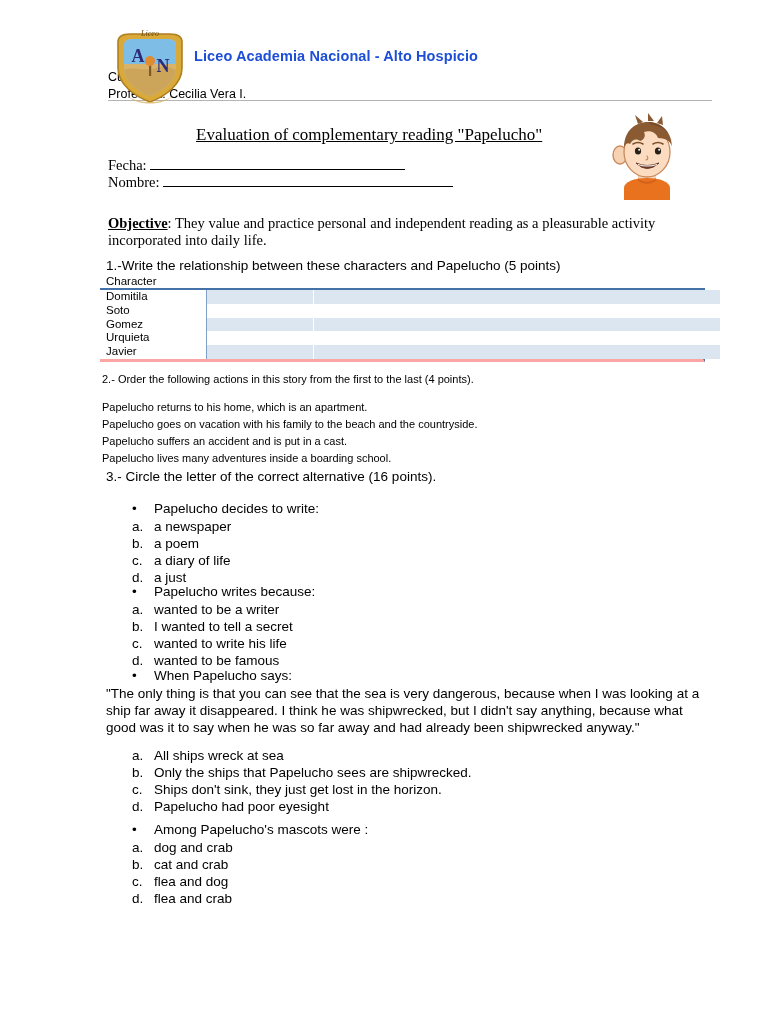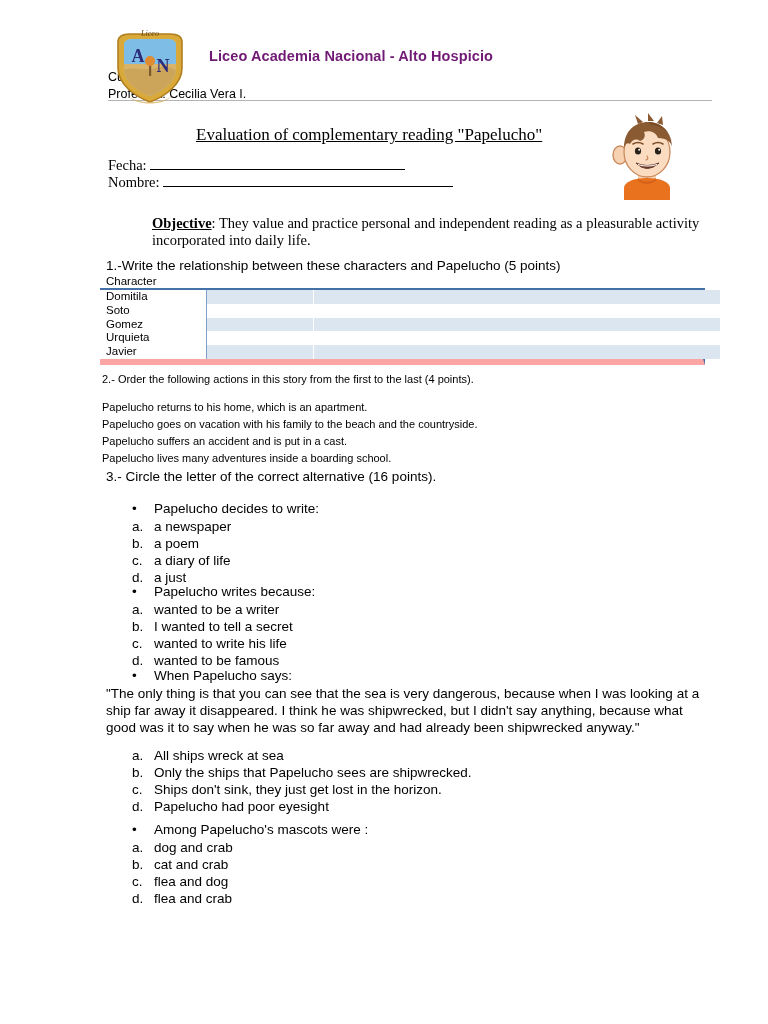--- a/index.html
+++ b/index.html
@@ -26,26 +26,26 @@
   
   .header {
     position: absolute;
     left: 108px;
     top: 26px;
     width: 604px;
     height: 76px;
   }
   .school-name {
     position: absolute;
-    left: 101px;
+    left: 86px;
     top: 22px;
     font-family: "Liberation Sans", sans-serif;
     font-size: 14.5px;
     font-weight: bold;
-    color: #701a75;
+    color: #1d4ed8;
     letter-spacing: 0.1px;
     white-space: nowrap;
   }
   .curso-line {
     position: absolute;
     left: 0px;
     top: 44px;
     font-family: "Liberation Sans", sans-serif;
     font-size: 12.5px;
     color: #000000;
@@ -128,21 +128,20 @@
 
   
   .objective {
     position: absolute;
     left: 108px;
     top: 215px;
     width: 580px;
     font-family: "Liberation Serif", serif;
     font-size: 14.5px;
     line-height: 17px;
-    margin-left: 44px;
   }
   .objective b { text-decoration: underline; }
 
   
   .q1-head {
     position: absolute;
     left: 106px;
     top: 258px;
     font-size: 13.5px;
     white-space: nowrap;
@@ -155,21 +154,21 @@
   }
 
   
   .char-table {
     position: absolute;
     left: 100px;
     top: 288px;
     width: 605px;
     border-top: 2px solid #4472a8;
     border-right: 2px solid #4472a8;
-    border-bottom: 6px solid #fca5a5;
+    border-bottom: 3px solid #fca5a5;
     box-sizing: border-box;
   }
   .char-table table {
     border-collapse: collapse;
     width: 100%;
     table-layout: fixed;
   }
   .char-table td {
     height: 13.8px;
     font-size: 11.5px;

